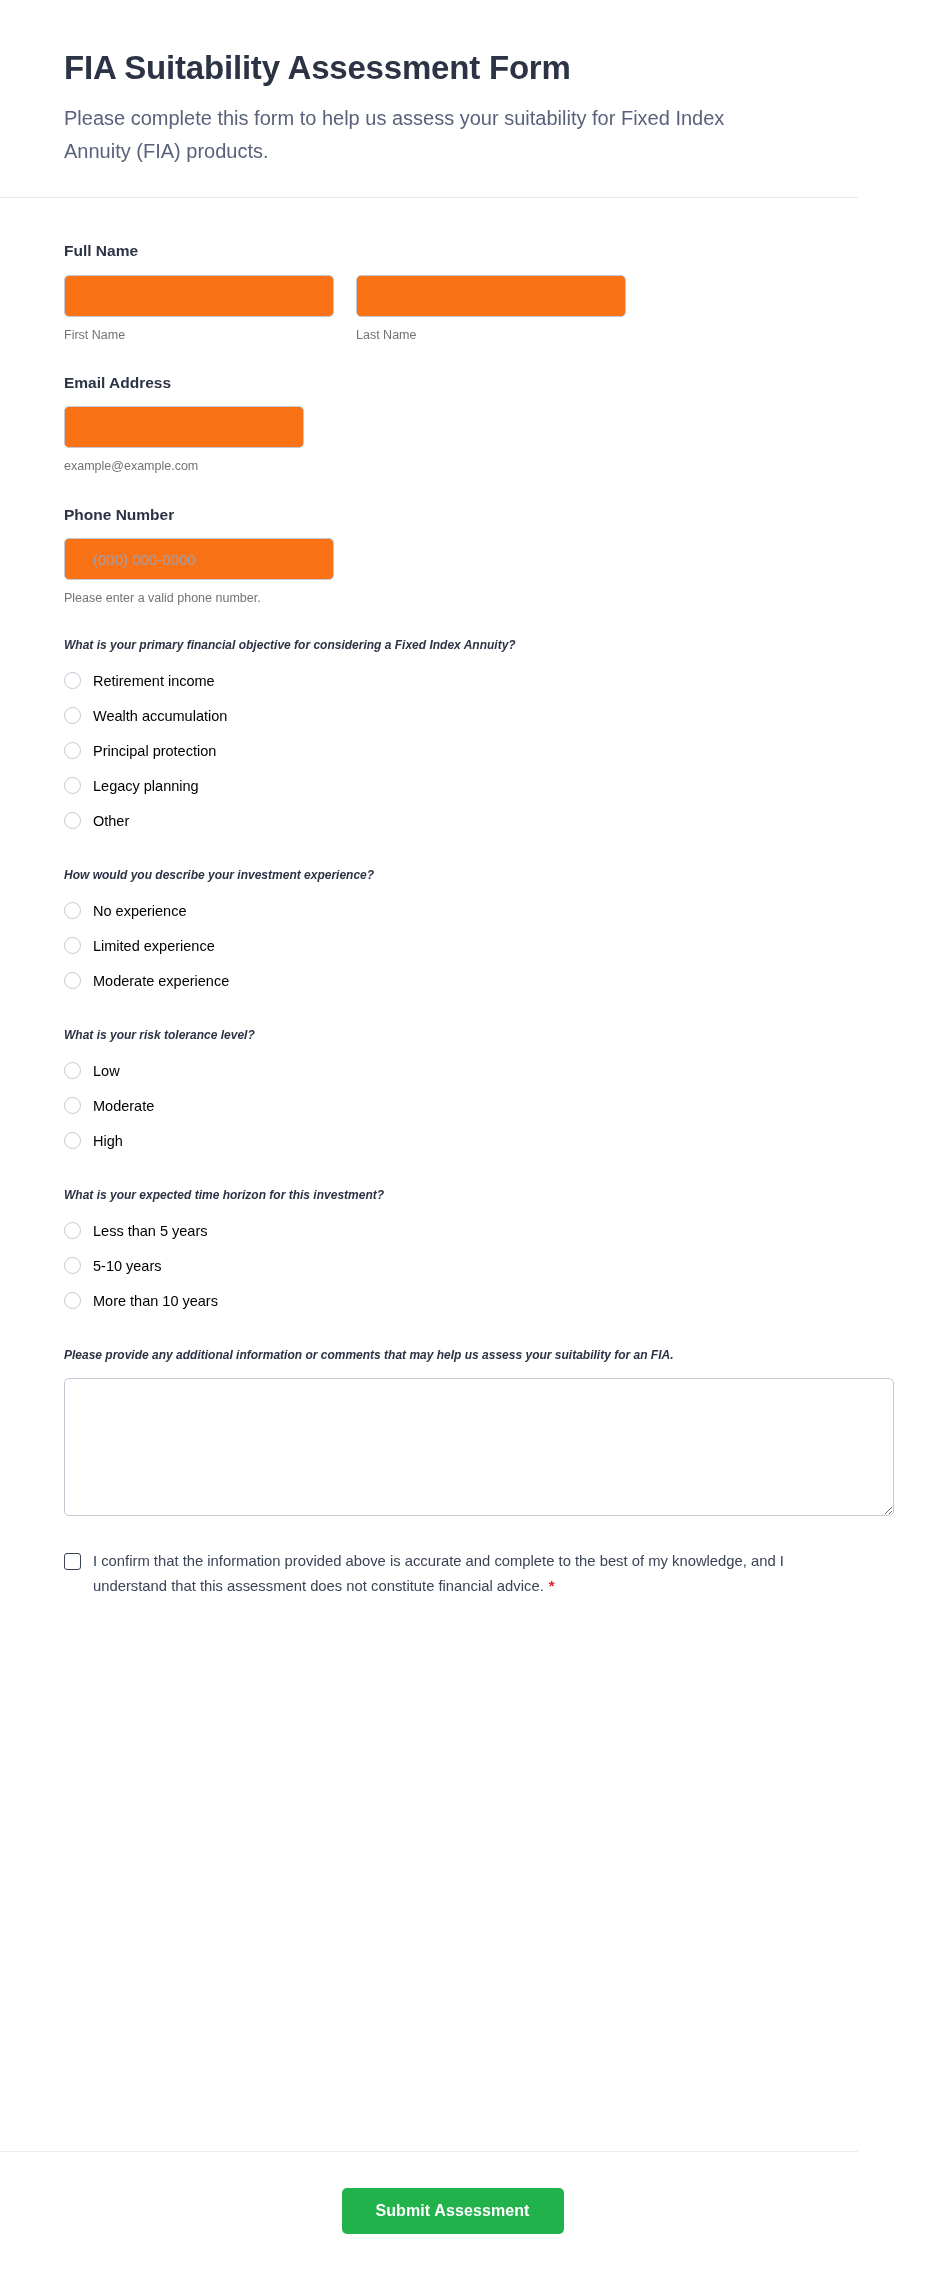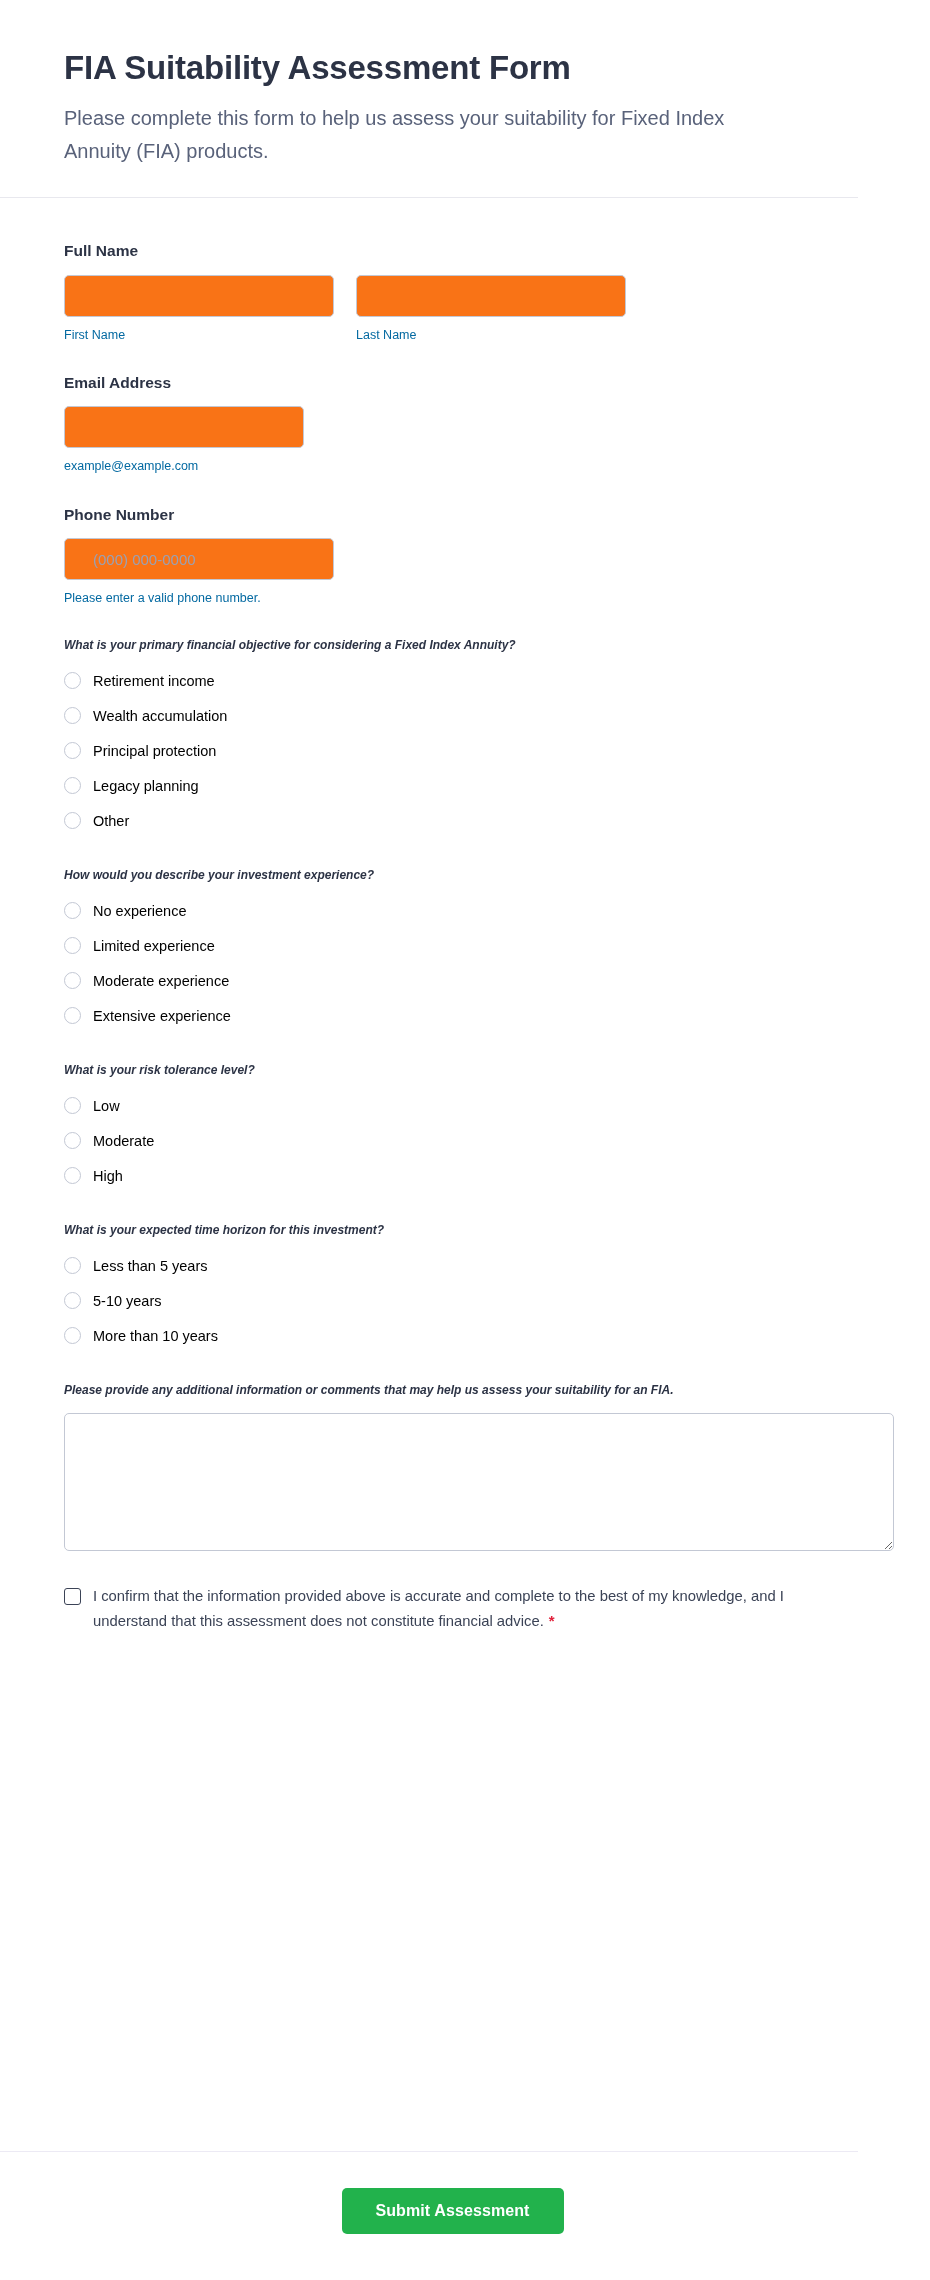--- a/index.html
+++ b/index.html
@@ -94,21 +94,21 @@
     gap: 22px;
   }
   .name-col { width: 270px; }
   .text-input.w-name { width: 270px; }
   .text-input.w-email { width: 240px; }
   .text-input.w-phone { width: 270px; }
 
   .sub-label {
     display: block;
     font-size: 12.5px;
-    color: #0369a1;
+    color: #737373;
     margin-top: 10px;
     line-height: 1.4;
     font-weight: normal;
   }
 
   
   .options-list { margin: 0; padding: 0; list-style: none; }
   .option-row {
     display: flex;
     align-items: center;
@@ -275,24 +275,20 @@
           <span class="option-text">No experience</span>
         </li>
         <li class="option-row">
           <span class="radio-mark"></span>
           <span class="option-text">Limited experience</span>
         </li>
         <li class="option-row">
           <span class="radio-mark"></span>
           <span class="option-text">Moderate experience</span>
         </li>
-        <li class="option-row">
-          <span class="radio-mark"></span>
-          <span class="option-text">Extensive experience</span>
-        </li>
       </ul>
     </div>
 
     <div class="field-block q-block">
       <span class="question-label">What is your risk tolerance level?</span>
       <ul class="options-list">
         <li class="option-row">
           <span class="radio-mark"></span>
           <span class="option-text">Low</span>
         </li>

